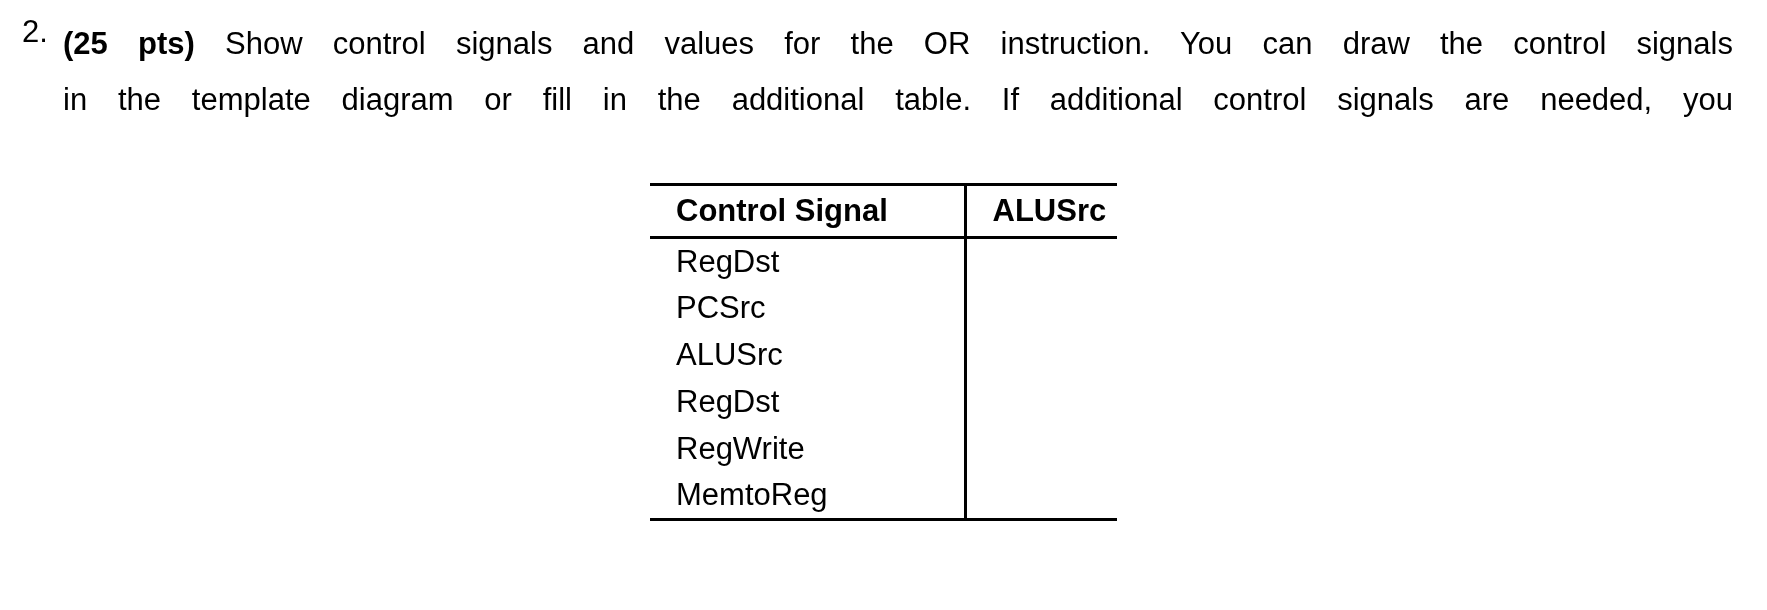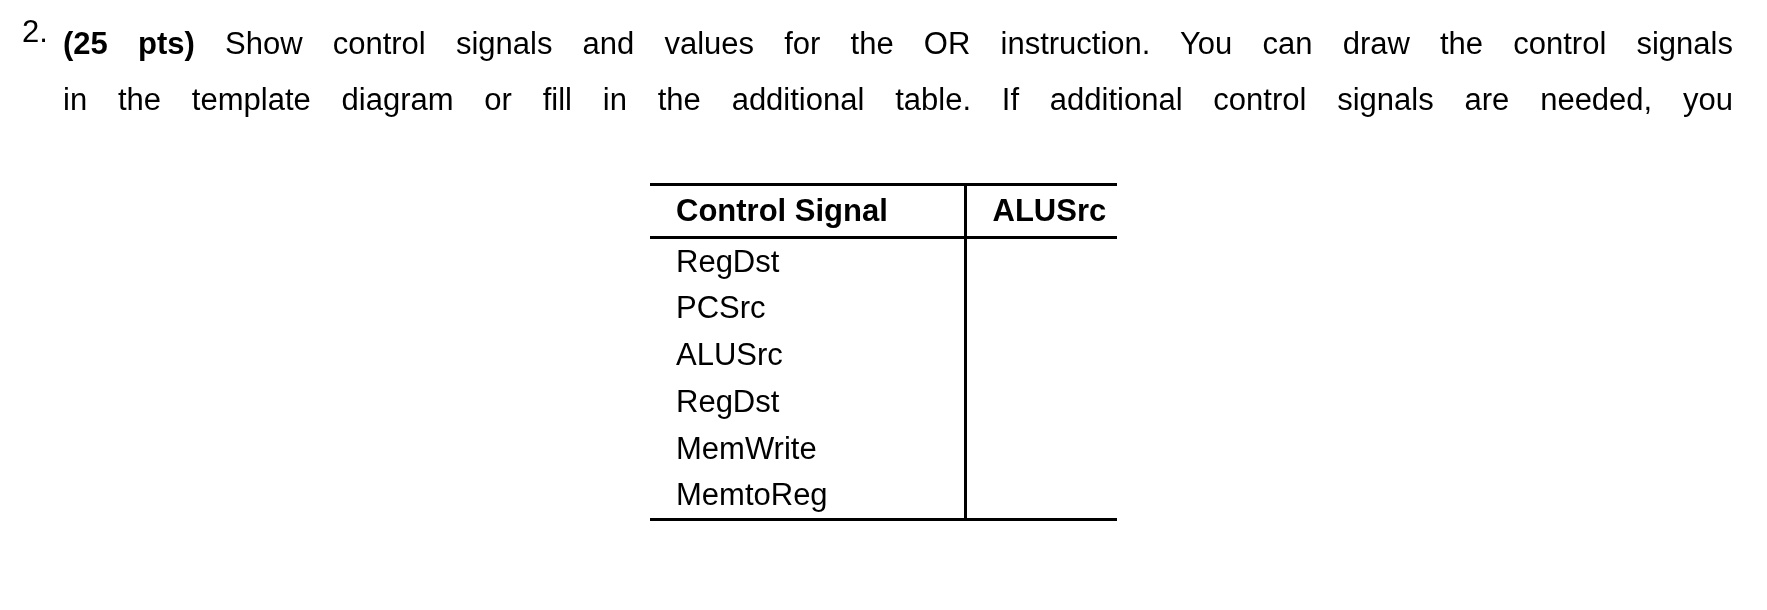--- a/index.html
+++ b/index.html
@@ -97,21 +97,21 @@
     </tr>
     <tr>
       <td class="col-signal">ALUSrc</td>
       <td class="col-value"></td>
     </tr>
     <tr>
       <td class="col-signal">RegDst</td>
       <td class="col-value"></td>
     </tr>
     <tr>
-      <td class="col-signal">MemWrite</td>
+      <td class="col-signal">RegWrite</td>
       <td class="col-value"></td>
     </tr>
     <tr>
       <td class="col-signal">MemtoReg</td>
       <td class="col-value"></td>
     </tr>
   </tbody>
 </table>
 
 </body></html>

